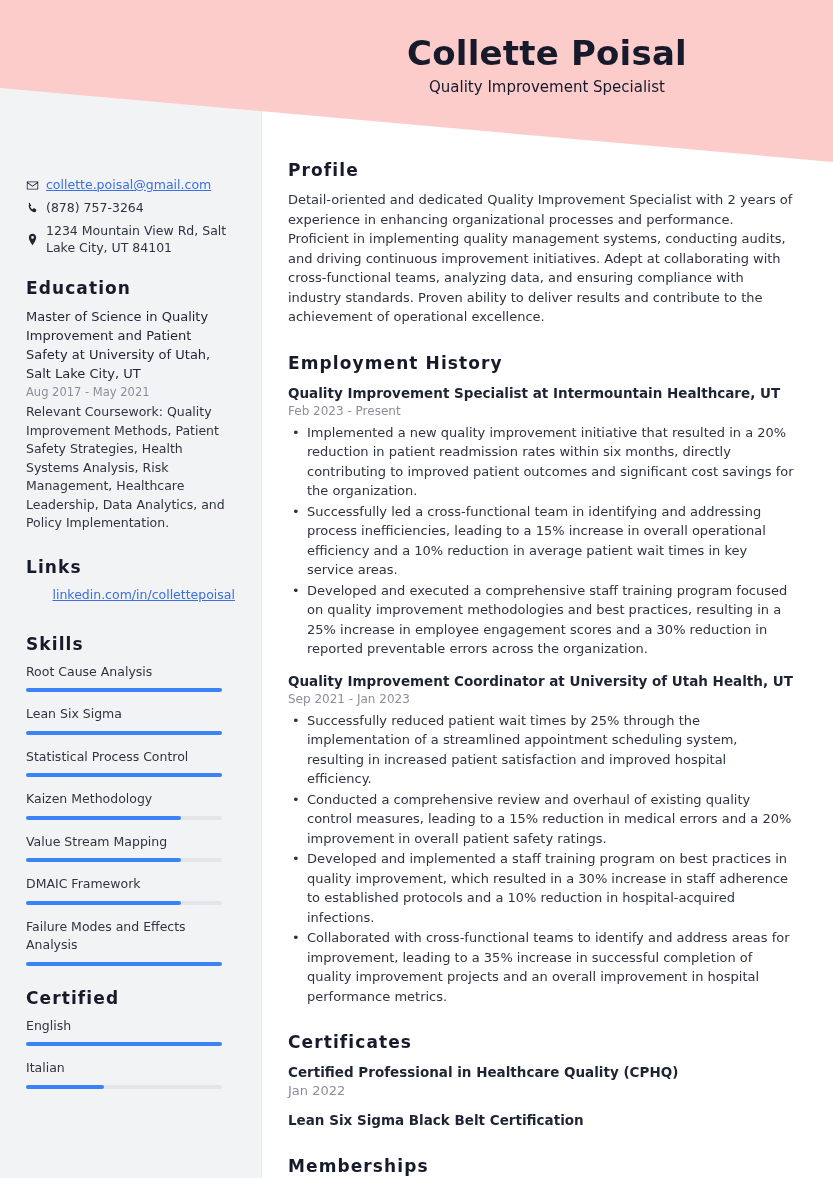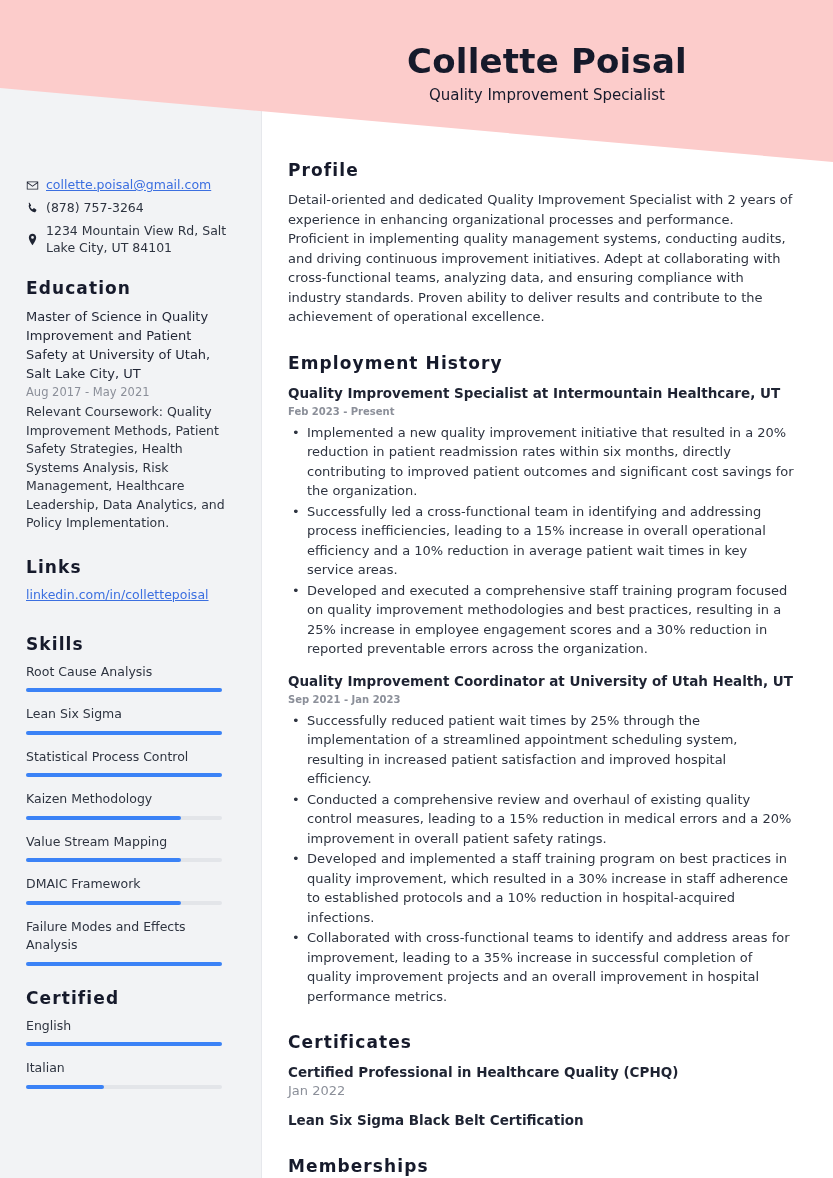--- a/index.html
+++ b/index.html
@@ -27,21 +27,21 @@
 
   
   .header-band {
     position: absolute; left: 0; top: 0;
     width: 833px; height: 175px;
     background: #fccccb;
     clip-path: polygon(0 0, 833px 0, 833px 162px, 0 88px);
     z-index: 3;
   }
   .header-text {
-    position: absolute; left: 261px; top: 16px;
+    position: absolute; left: 261px; top: 8px;
     width: 572px; height: 110px;
     z-index: 4;
     text-align: center;
     padding-top: 24px;
   }
   .name {
     font-size: 34px; font-weight: bold; color: #161a2b;
     letter-spacing: 0.2px; line-height: 42px;
   }
   .job-title {
@@ -84,21 +84,21 @@
   .edu-date {
     font-size: 11.5px; color: #8b8f99; line-height: 16px; margin-bottom: 3px;
   }
   .edu-desc {
     font-size: 12.5px; color: #2e3440; line-height: 18.5px;
   }
 
   .links-block { margin-top: 24px; }
   .link-item {
     font-size: 12.5px; color: #3b6fe0; text-decoration: underline;
-    line-height: 18px; display: block;
+    line-height: 18px; display: block; text-align: right;
   }
 
   .skills-block { margin-top: 30px; }
   .skill { margin-bottom: 3px; }
   .skill-name {
     font-size: 12.5px; color: #2e3440; line-height: 18.5px;
     padding-bottom: 7px;
   }
   .bar {
     position: relative; height: 4px; width: 196px;
@@ -124,21 +124,21 @@
   }
   .profile-text {
     font-size: 13px; color: #2e3440; line-height: 19.5px;
   }
   .section { margin-bottom: 26px; }
   .job { margin-bottom: 12px; }
   .job-head {
     font-size: 13.5px; font-weight: bold; color: #1f2433; line-height: 20px;
   }
   .job-date {
-    font-size: 10px; color: #8b8f99; line-height: 17px; margin-bottom: 3px; font-weight: bold;
+    font-size: 12px; color: #8b8f99; line-height: 17px; margin-bottom: 3px;
   }
   ul.bullets { list-style: none; padding-left: 0; margin: 0; }
   ul.bullets li {
     position: relative; padding-left: 19px;
     font-size: 13px; color: #2e3440; line-height: 19.5px;
     margin-bottom: 1px;
   }
   ul.bullets li::before {
     content: "\2022"; position: absolute; left: 4px; top: 0;
     color: #2e3440; font-size: 13px;

